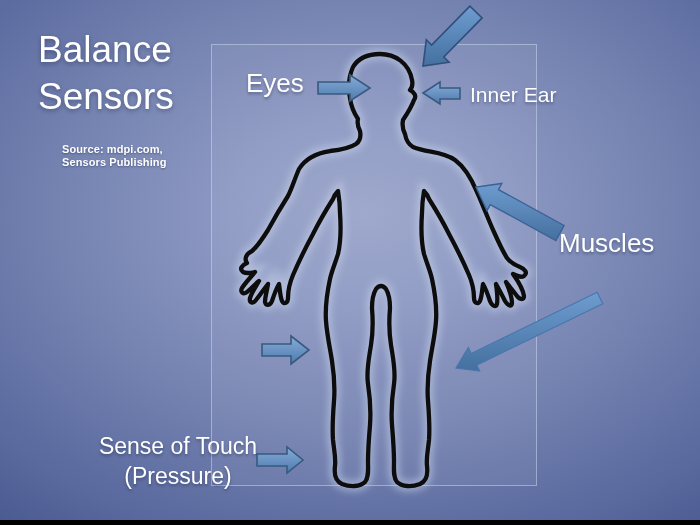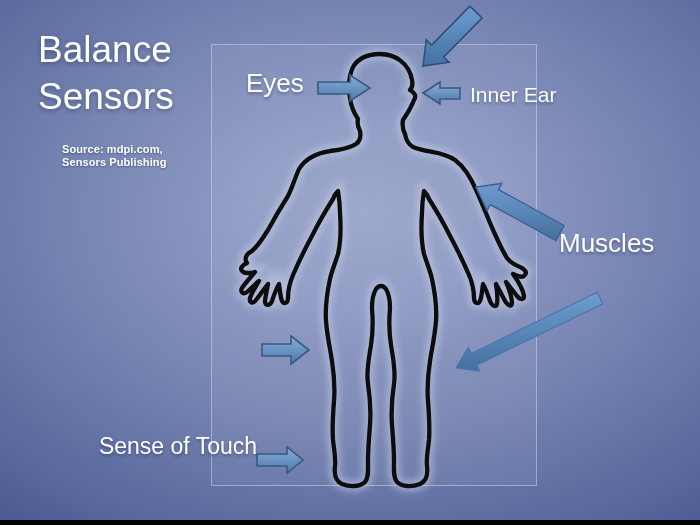--- a/index.html
+++ b/index.html
@@ -83,15 +83,16 @@
     <div>Source: mdpi.com,</div>
     <div>Sensors Publishing</div>
   </div>
 
   <div class="label label-eyes">Eyes</div>
   <div class="label label-inner-ear">Inner Ear</div>
   <div class="label label-muscles">Muscles</div>
 
   <div class="label label-touch">
     <div>Sense of Touch</div>
+    <div>(Pressure)</div>
   </div>
 
 </div>
 
 </body></html>

